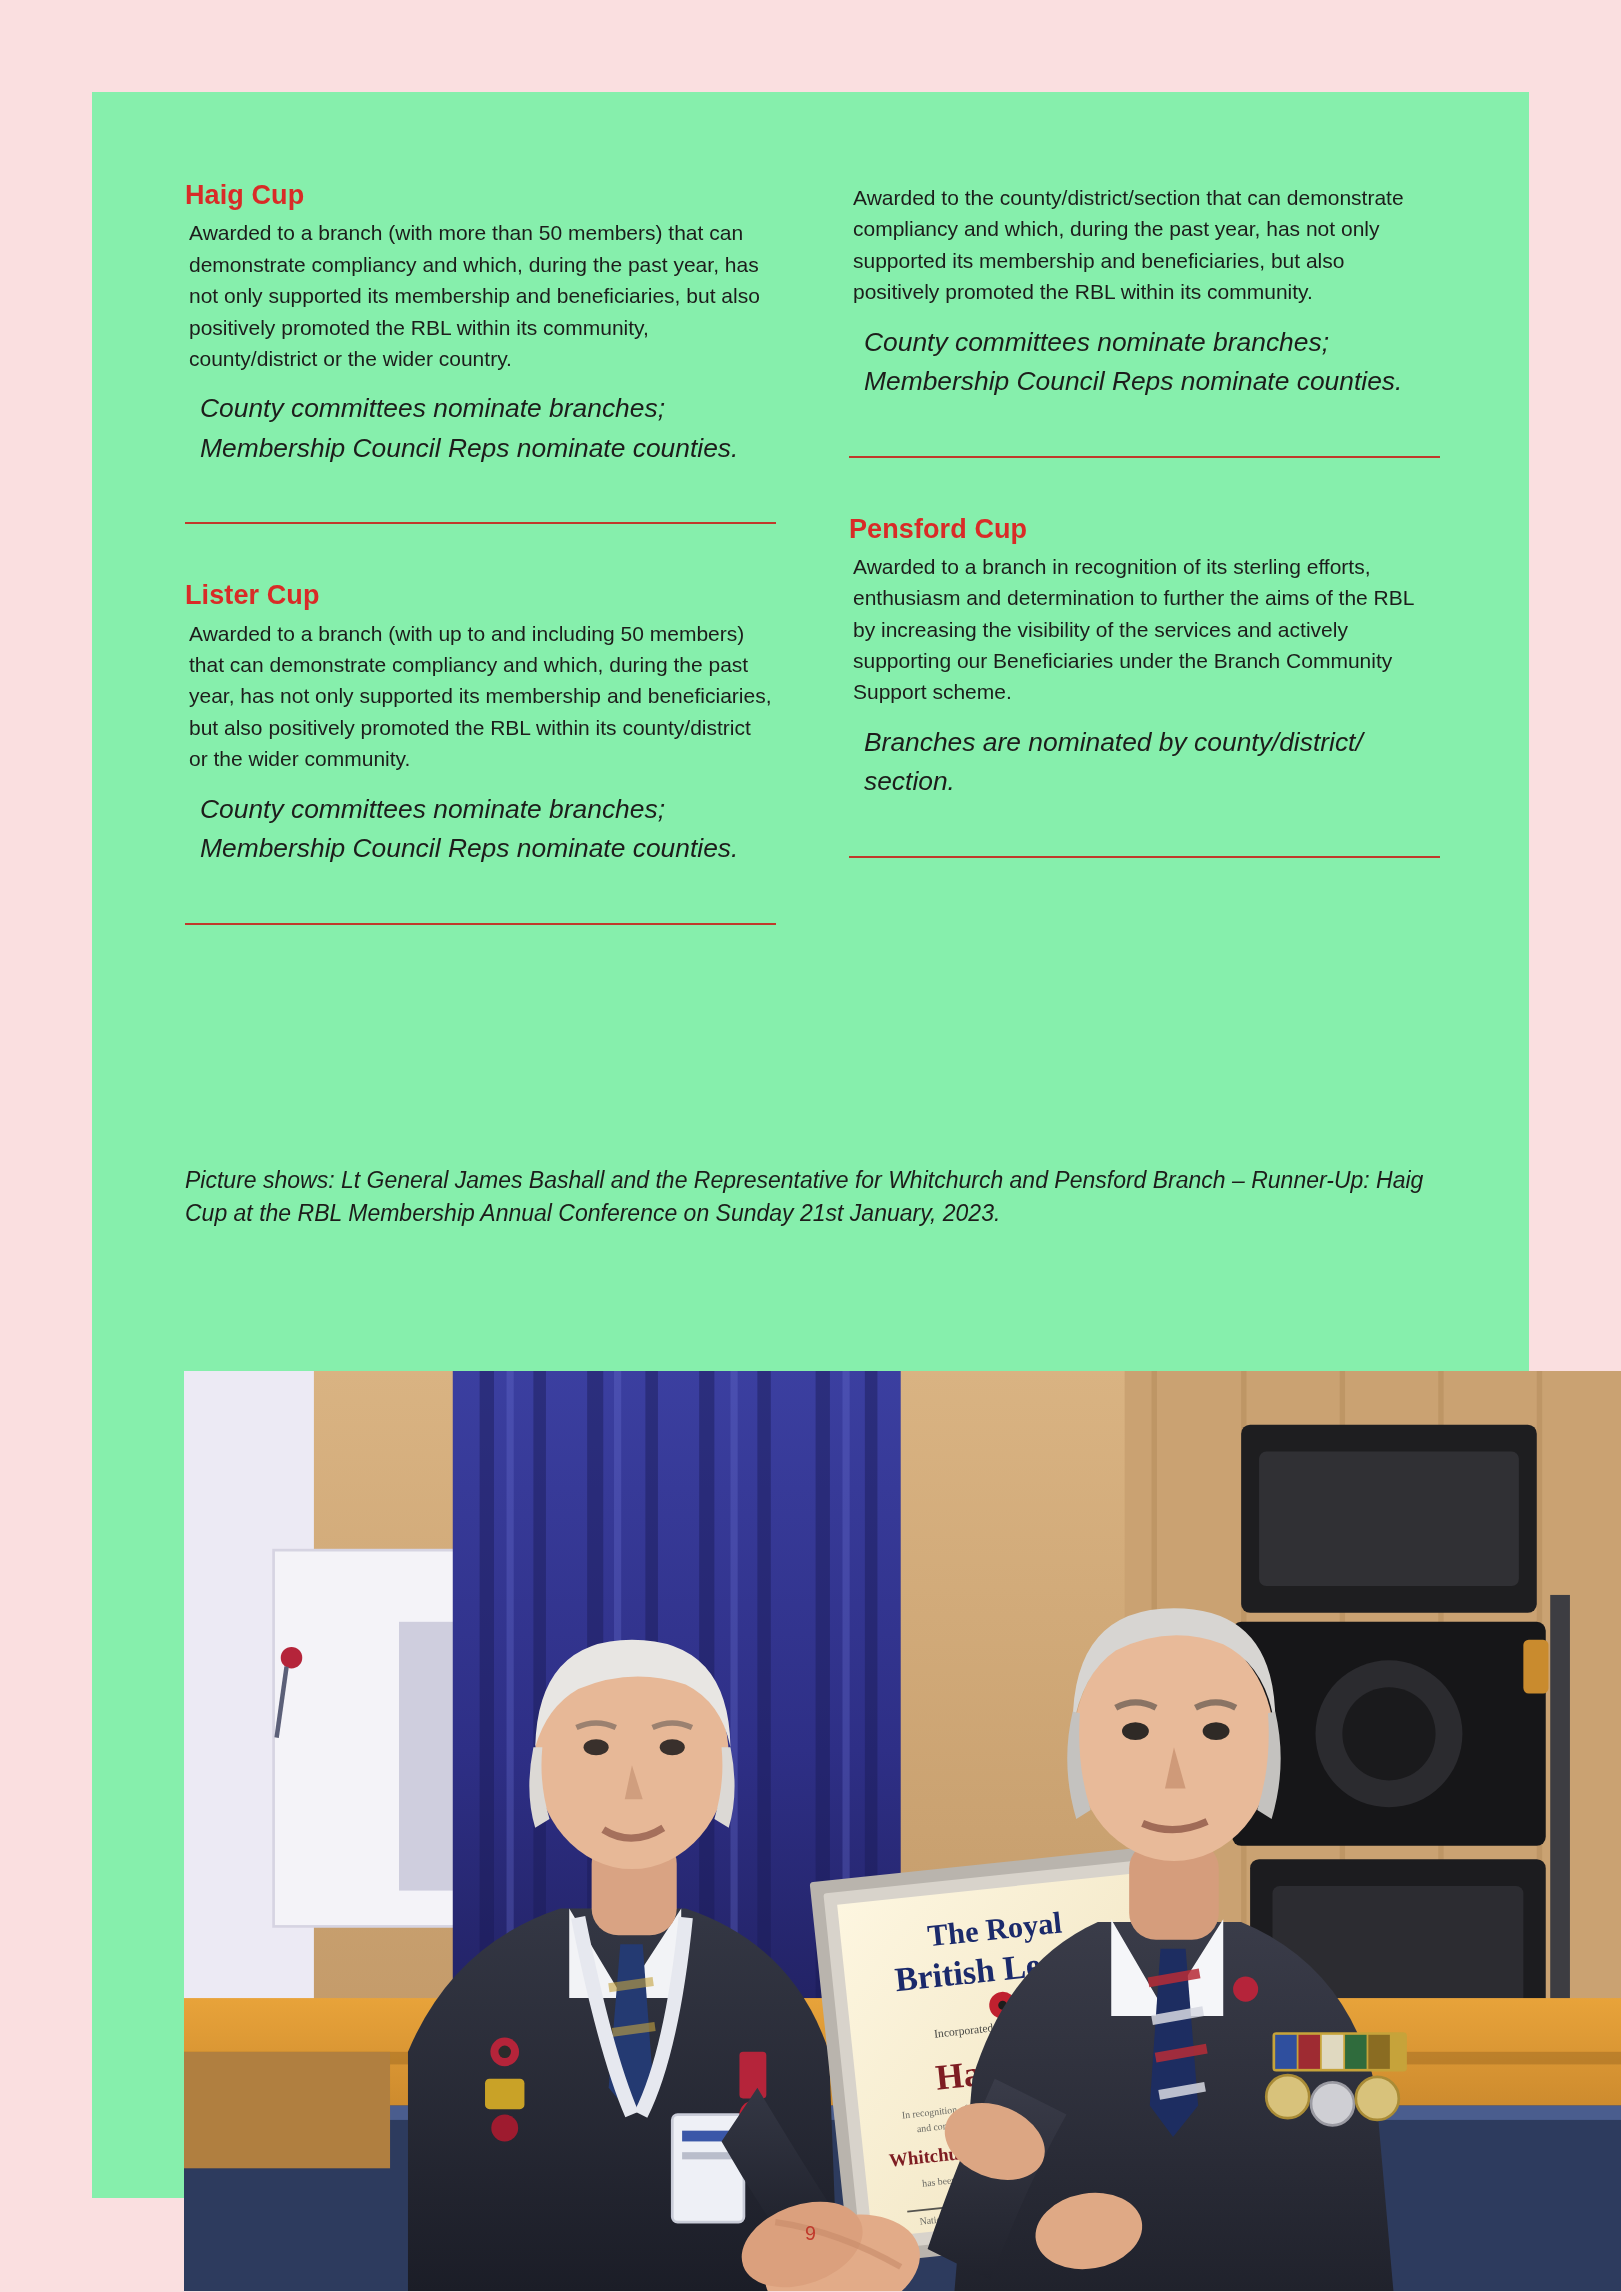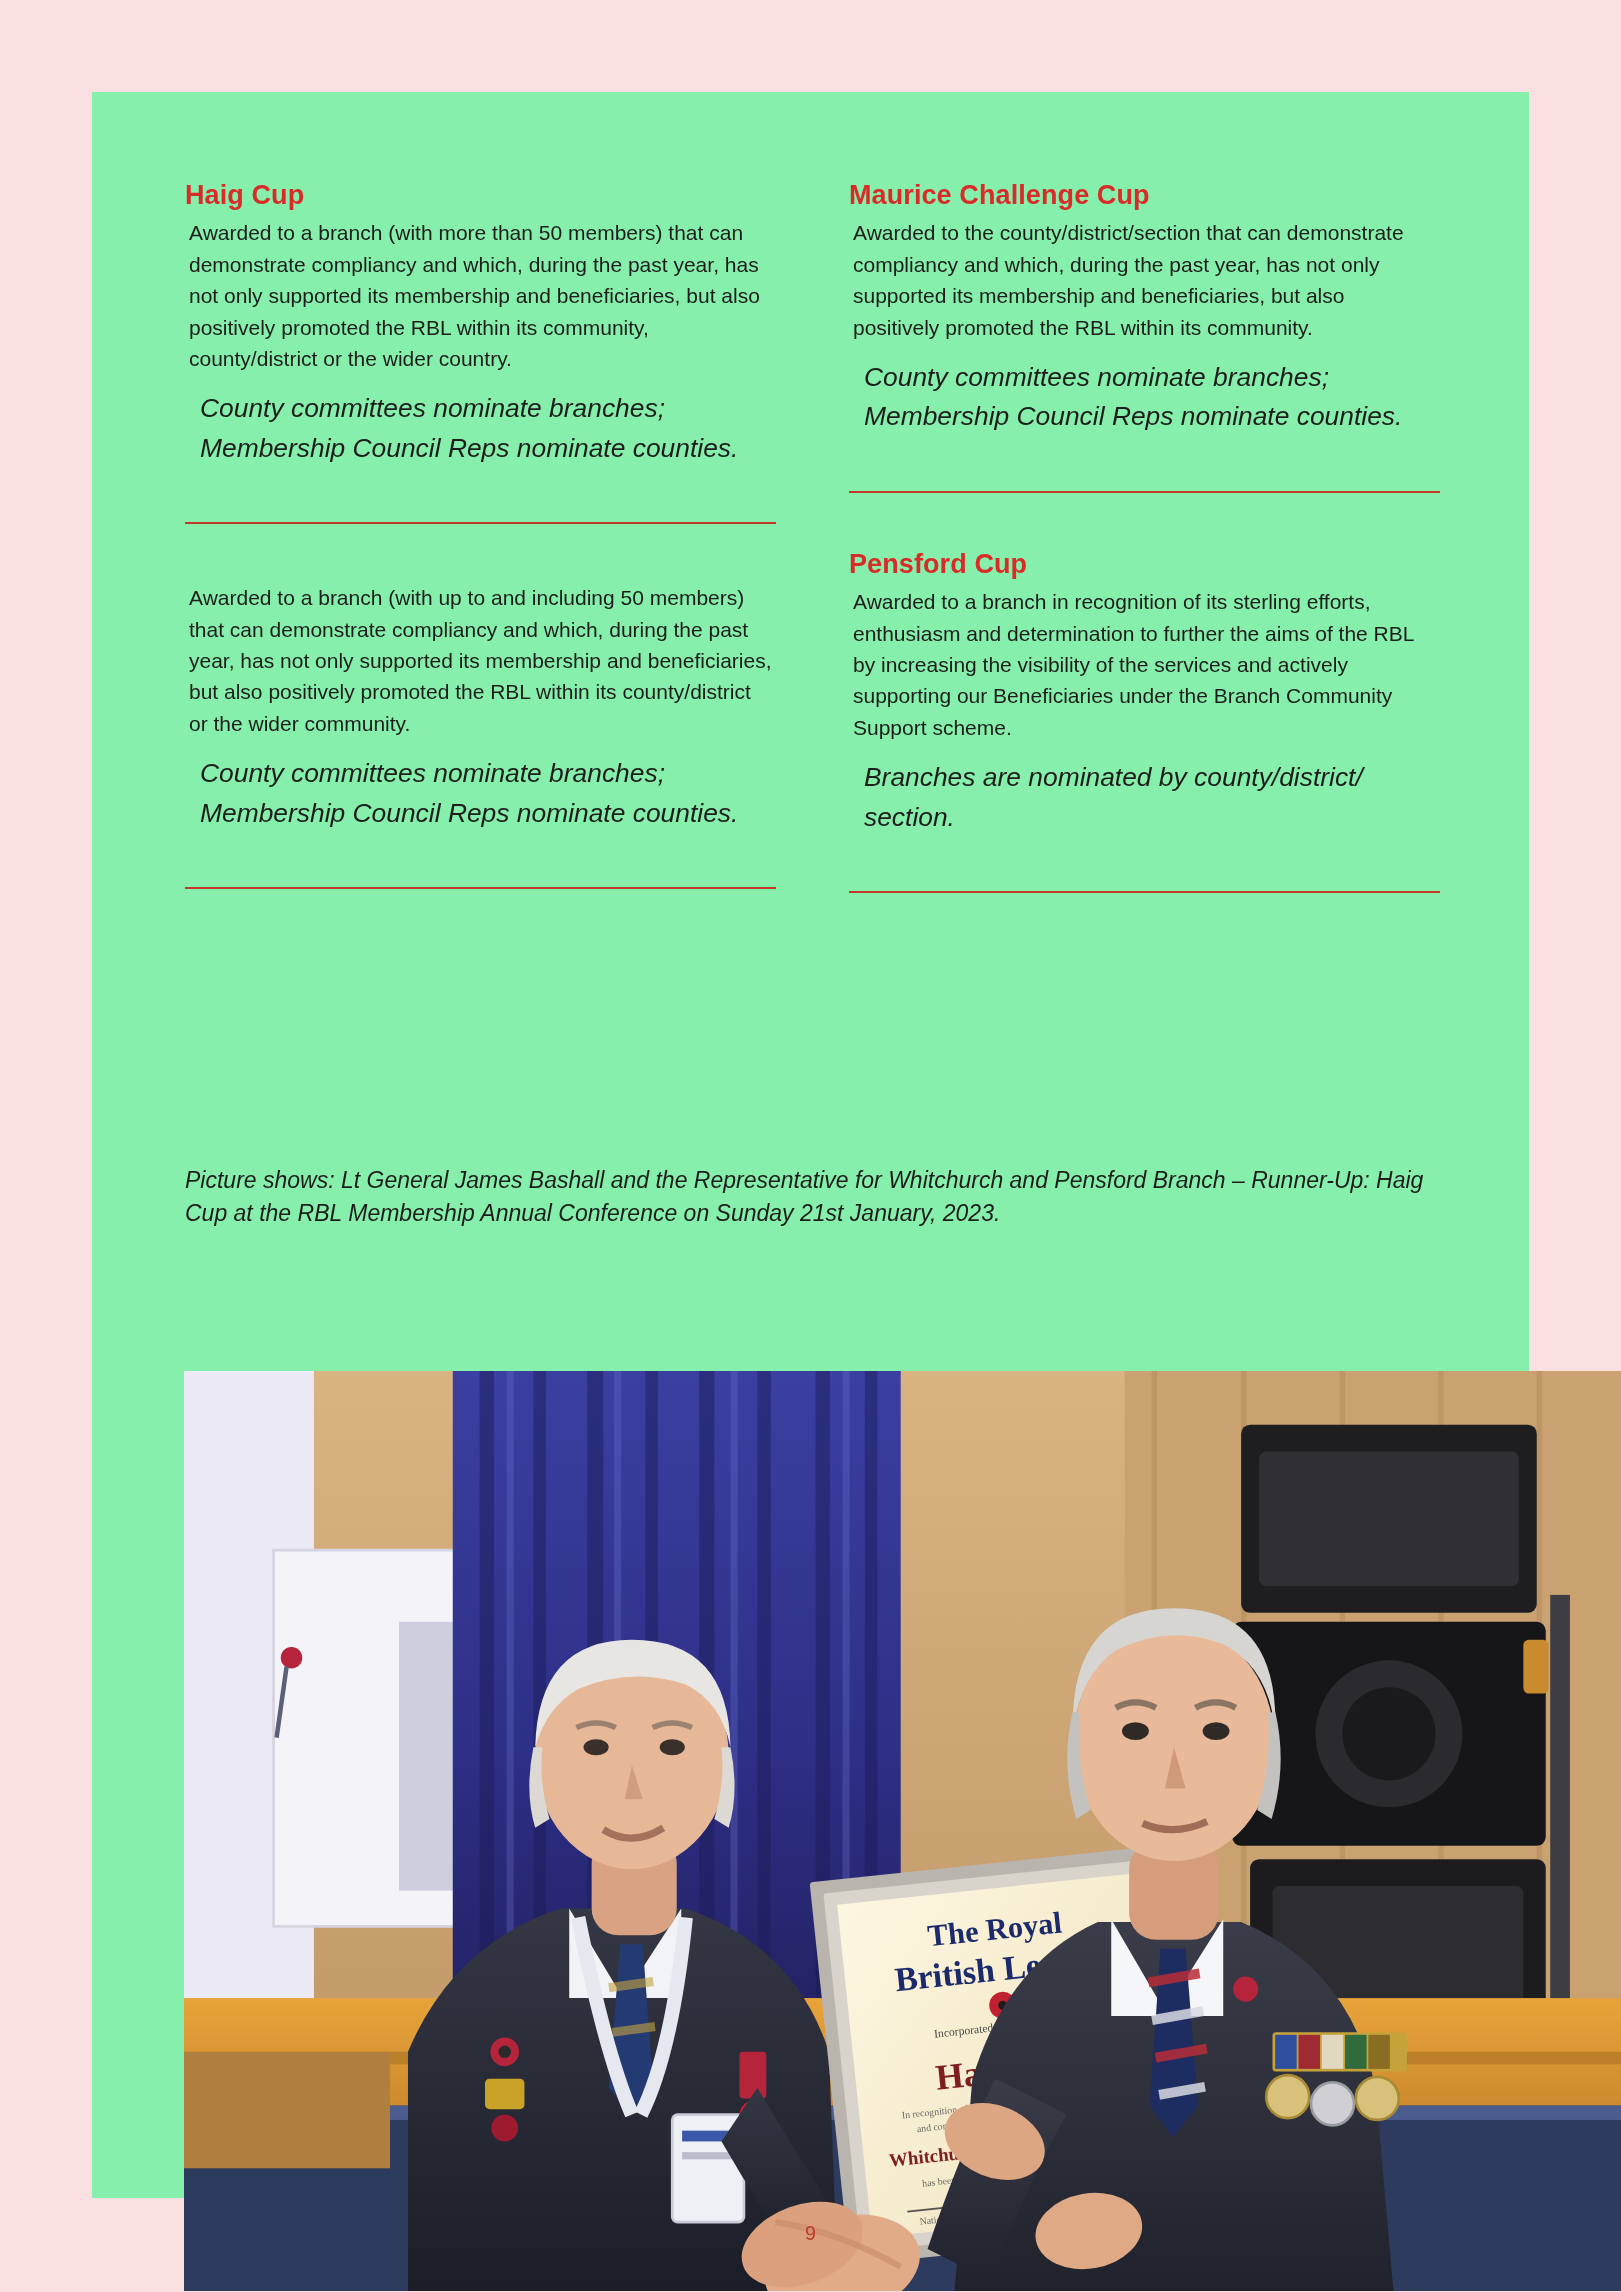--- a/index.html
+++ b/index.html
@@ -126,33 +126,33 @@
         <h2 class="award-title">Haig Cup</h2>
         <p class="award-body">Awarded to a branch (with more than 50 members) that can demonstrate compliancy and which, during the past year, has not only supported its membership and beneficiaries, but also positively promoted the RBL within its community, county/district or the wider country.</p>
         <p class="award-nominate">County committees nominate branches; Membership Council Reps nominate counties.</p>
       </div>
 
       <div class="spacer-before-rule"></div>
       <hr class="rule">
       <div class="spacer-after-rule"></div>
 
       <div>
+        <h2 class="award-title">Lister Cup</h2>
         <p class="award-body">Awarded to a branch (with up to and including 50 members) that can demonstrate compliancy and which, during the past year, has not only supported its membership and beneficiaries, but also positively promoted the RBL within its county/district or the wider community.</p>
         <p class="award-nominate">County committees nominate branches; Membership Council Reps nominate counties.</p>
       </div>
 
       <div class="spacer-before-rule"></div>
       <hr class="rule">
 
     </div>
 
     <div class="col">
 
       <div>
-        <h2 class="award-title">Maurice Challenge Cup</h2>
         <p class="award-body">Awarded to the county/district/section that can demonstrate compliancy and which, during the past year, has not only supported its membership and beneficiaries, but also positively promoted the RBL within its community.</p>
         <p class="award-nominate">County committees nominate branches; Membership Council Reps nominate counties.</p>
       </div>
 
       <div class="spacer-before-rule"></div>
       <hr class="rule">
       <div class="spacer-after-rule"></div>
 
       <div>
         <h2 class="award-title">Pensford Cup</h2>

